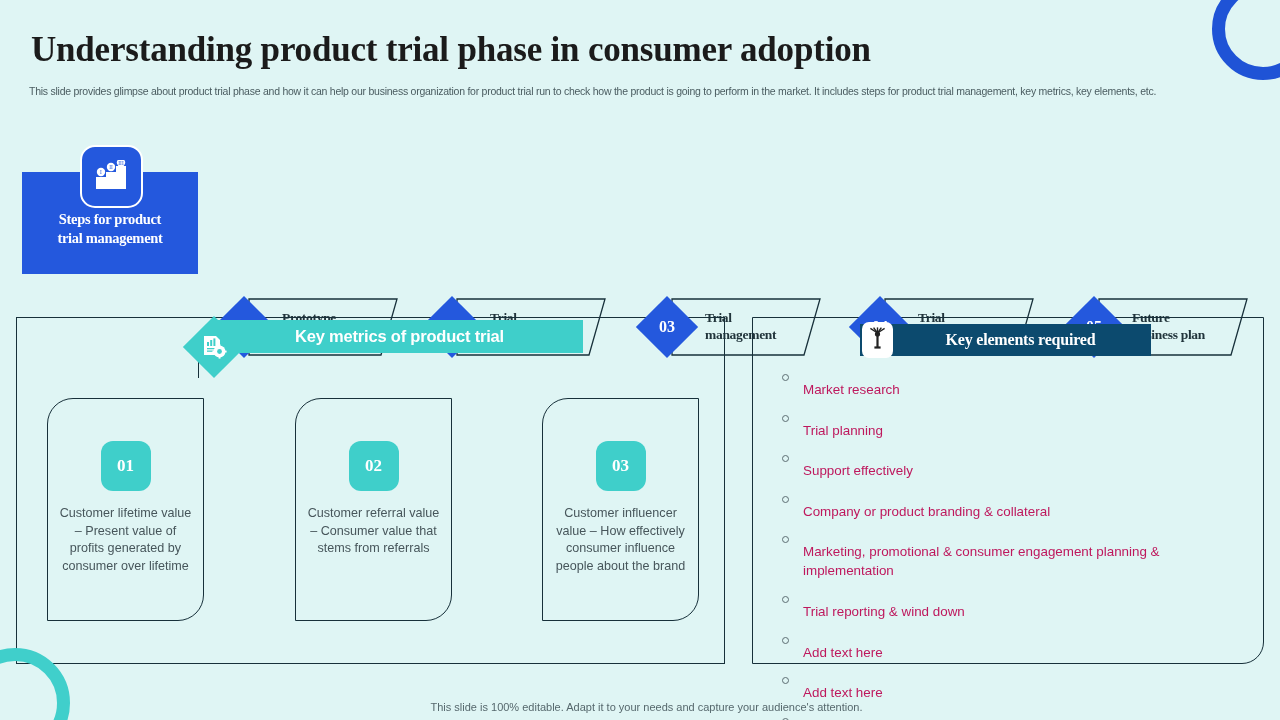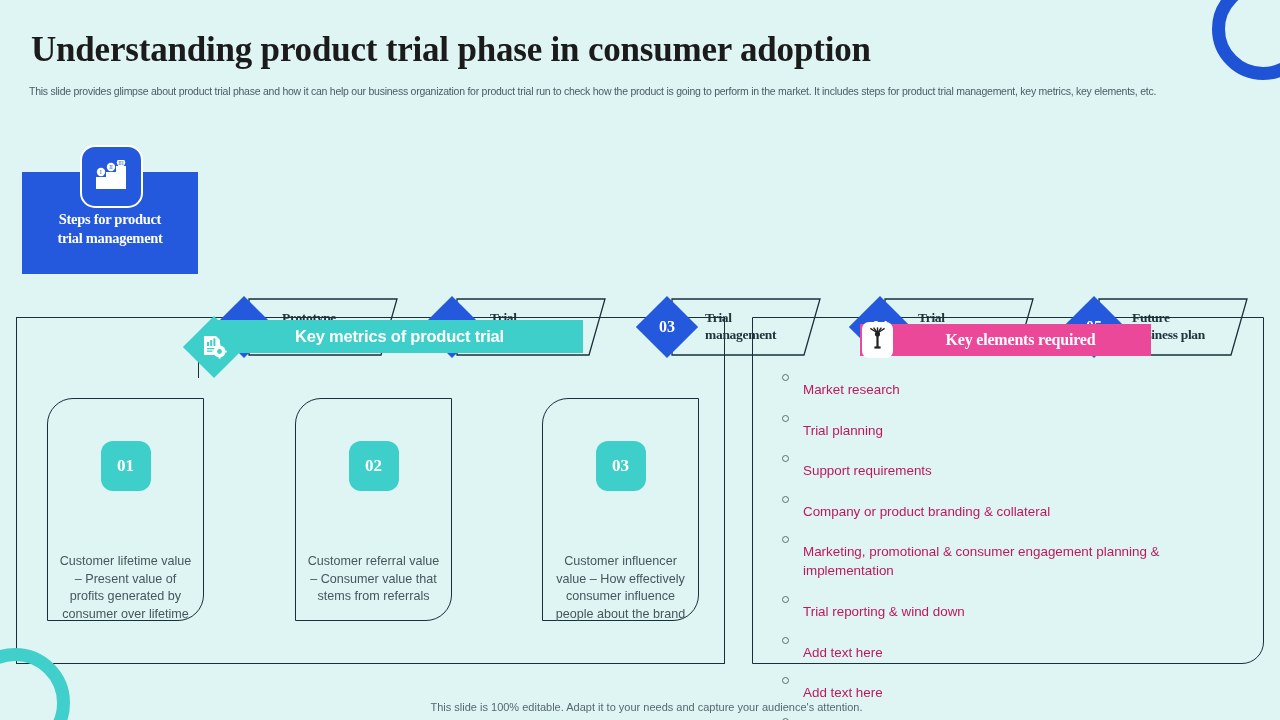--- a/index.html
+++ b/index.html
@@ -268,30 +268,29 @@
   }
   .metric-text {
     position: absolute;
     left: 8px;
     right: 8px;
     top: 106px;
     text-align: center;
     font-size: 12.6px;
     line-height: 17.5px;
     color: #47565b;
-    margin-top: 48px;
   }
 
   .elements-header {
     position: absolute;
     left: 860px;
     top: 324px;
     width: 291px;
     height: 32px;
-    background: #ec4899;
+    background: #0c4a6e;
     z-index: 4;
     display: flex;
     align-items: center;
   }
   .elements-icon-box {
     position: absolute;
     left: 2px;
     top: -2px;
     width: 31px;
     height: 36px;
@@ -529,21 +528,21 @@
     <div class="element-item">
       <span class="element-bullet"></span>
       <span class="element-label">Market research</span>
     </div>
     <div class="element-item">
       <span class="element-bullet"></span>
       <span class="element-label">Trial planning</span>
     </div>
     <div class="element-item">
       <span class="element-bullet"></span>
-      <span class="element-label">Support requirements</span>
+      <span class="element-label">Support effectively</span>
     </div>
     <div class="element-item">
       <span class="element-bullet"></span>
       <span class="element-label">Company or product branding &amp; collateral</span>
     </div>
     <div class="element-item">
       <span class="element-bullet"></span>
       <span class="element-label">Marketing, promotional &amp; consumer engagement planning &amp; implementation</span>
     </div>
     <div class="element-item">

